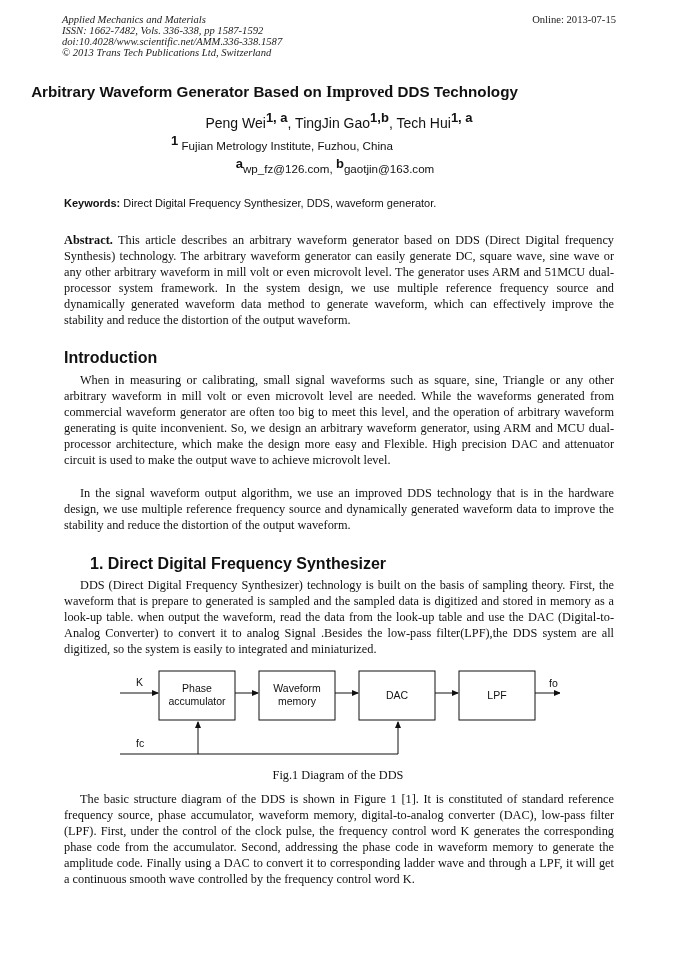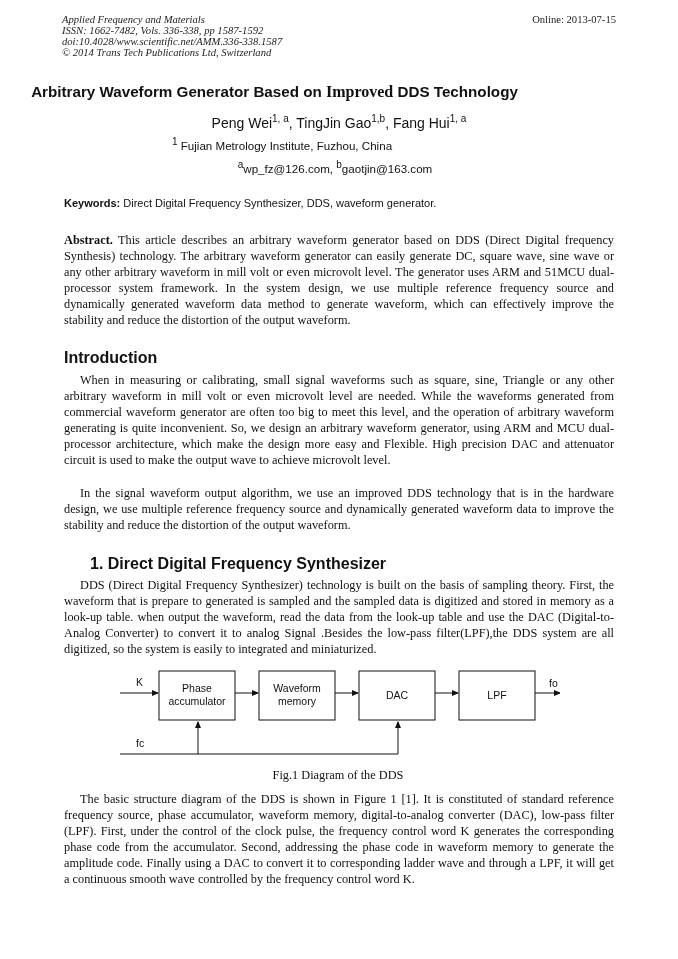--- a/index.html
+++ b/index.html
@@ -19,21 +19,21 @@
   }
   .title {
     position: absolute; left: 0; width: 549px; top: 83px; text-align: center;
     font-family: "Liberation Sans", sans-serif; font-weight: bold; font-size: 15.2px;
   }
   .title .serif { font-family: "Liberation Serif", serif; font-size: 16px; }
   .authors {
     position: absolute; left: 0; width: 678px; top: 115px; text-align: center;
     font-family: "Liberation Sans", sans-serif; font-size: 14px;
   }
-  .authors sup, .affil sup, .emails sup { font-size: 10px; vertical-align: super; line-height: 0; }
+  .authors sup, .affil sup, .emails sup { font-size: 13px; vertical-align: super; line-height: 0; font-weight: bold; }
   .affil {
     position: absolute; left: 0; width: 564px; top: 139px; text-align: center;
     font-family: "Liberation Sans", sans-serif; font-size: 11.6px;
   }
   .emails {
     position: absolute; left: 0; width: 670px; top: 162px; text-align: center;
     font-family: "Liberation Sans", sans-serif; font-size: 11.6px;
   }
   .keywords {
     position: absolute; left: 64px; top: 197px; width: 550px;
@@ -55,33 +55,33 @@
   .figure svg text { font-family: "Liberation Sans", sans-serif; font-size: 10.5px; fill: #111; }
   .caption {
     position: absolute; left: 0; width: 676px; top: 768px; text-align: center;
     font-family: "Liberation Serif", serif; font-size: 12.3px;
   }
 </style>
 </head>
 <body>
 
 <div class="header-left">
-  <div>Applied Frequency and Materials</div>
+  <div>Applied Mechanics and Materials</div>
   <div>ISSN: 1662-7482, Vols. 336-338, pp 1587-1592</div>
   <div>doi:10.4028/www.scientific.net/AMM.336-338.1587</div>
-  <div>© 2014 Trans Tech Publications Ltd, Switzerland</div>
+  <div>© 2013 Trans Tech Publications Ltd, Switzerland</div>
 </div>
 <div class="header-right">Online: 2013-07-15</div>
 
 <div class="title">
   <span>Arbitrary Waveform Generator Based on </span><span class="serif">Improved</span><span> DDS Technology</span>
 </div>
 
 <div class="authors">
-  <span>Peng Wei</span><sup>1, a</sup>, <span>TingJin Gao</span><sup>1,b</sup>, <span>Fang Hui</span><sup>1, a</sup>
+  <span>Peng Wei</span><sup>1, a</sup>, <span>TingJin Gao</span><sup>1,b</sup>, <span>Tech Hui</span><sup>1, a</sup>
 </div>
 
 <div class="affil">
   <sup>1</sup><span> Fujian Metrology Institute, Fuzhou, China</span>
 </div>
 
 <div class="emails">
   <sup>a</sup><span>wp_fz@126.com</span>, <sup>b</sup><span>gaotjin@163.com</span>
 </div>
 

